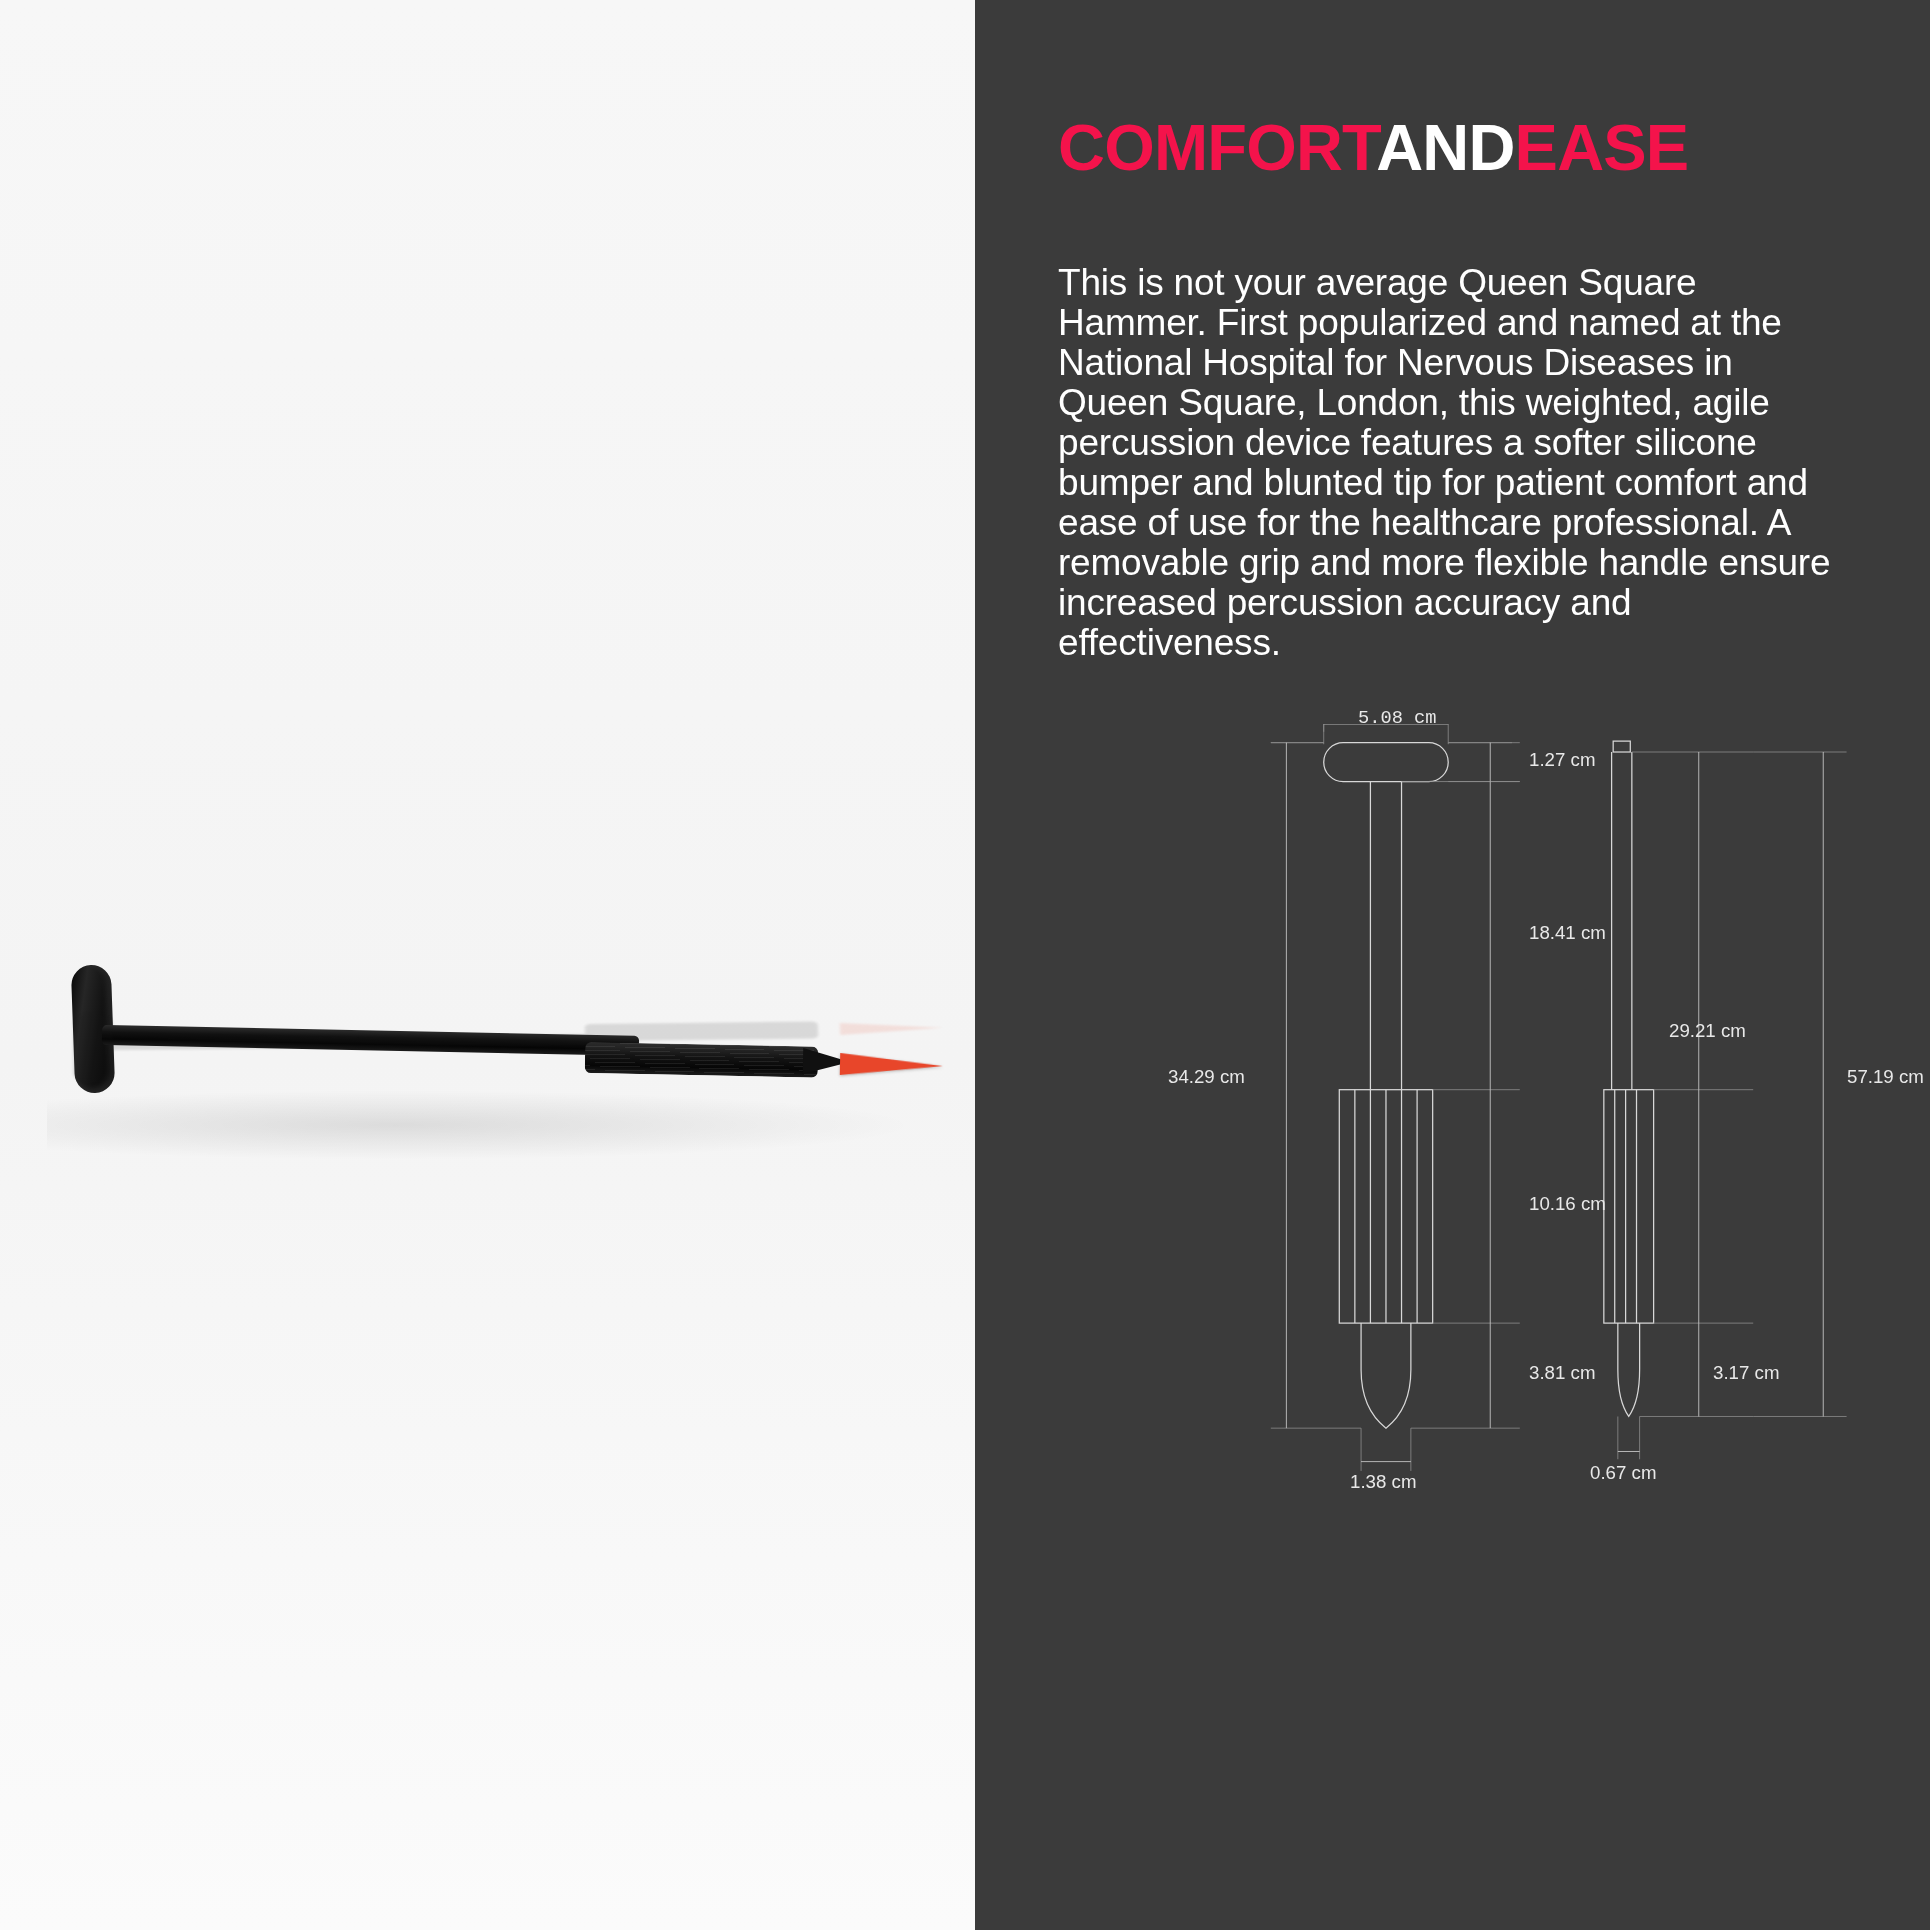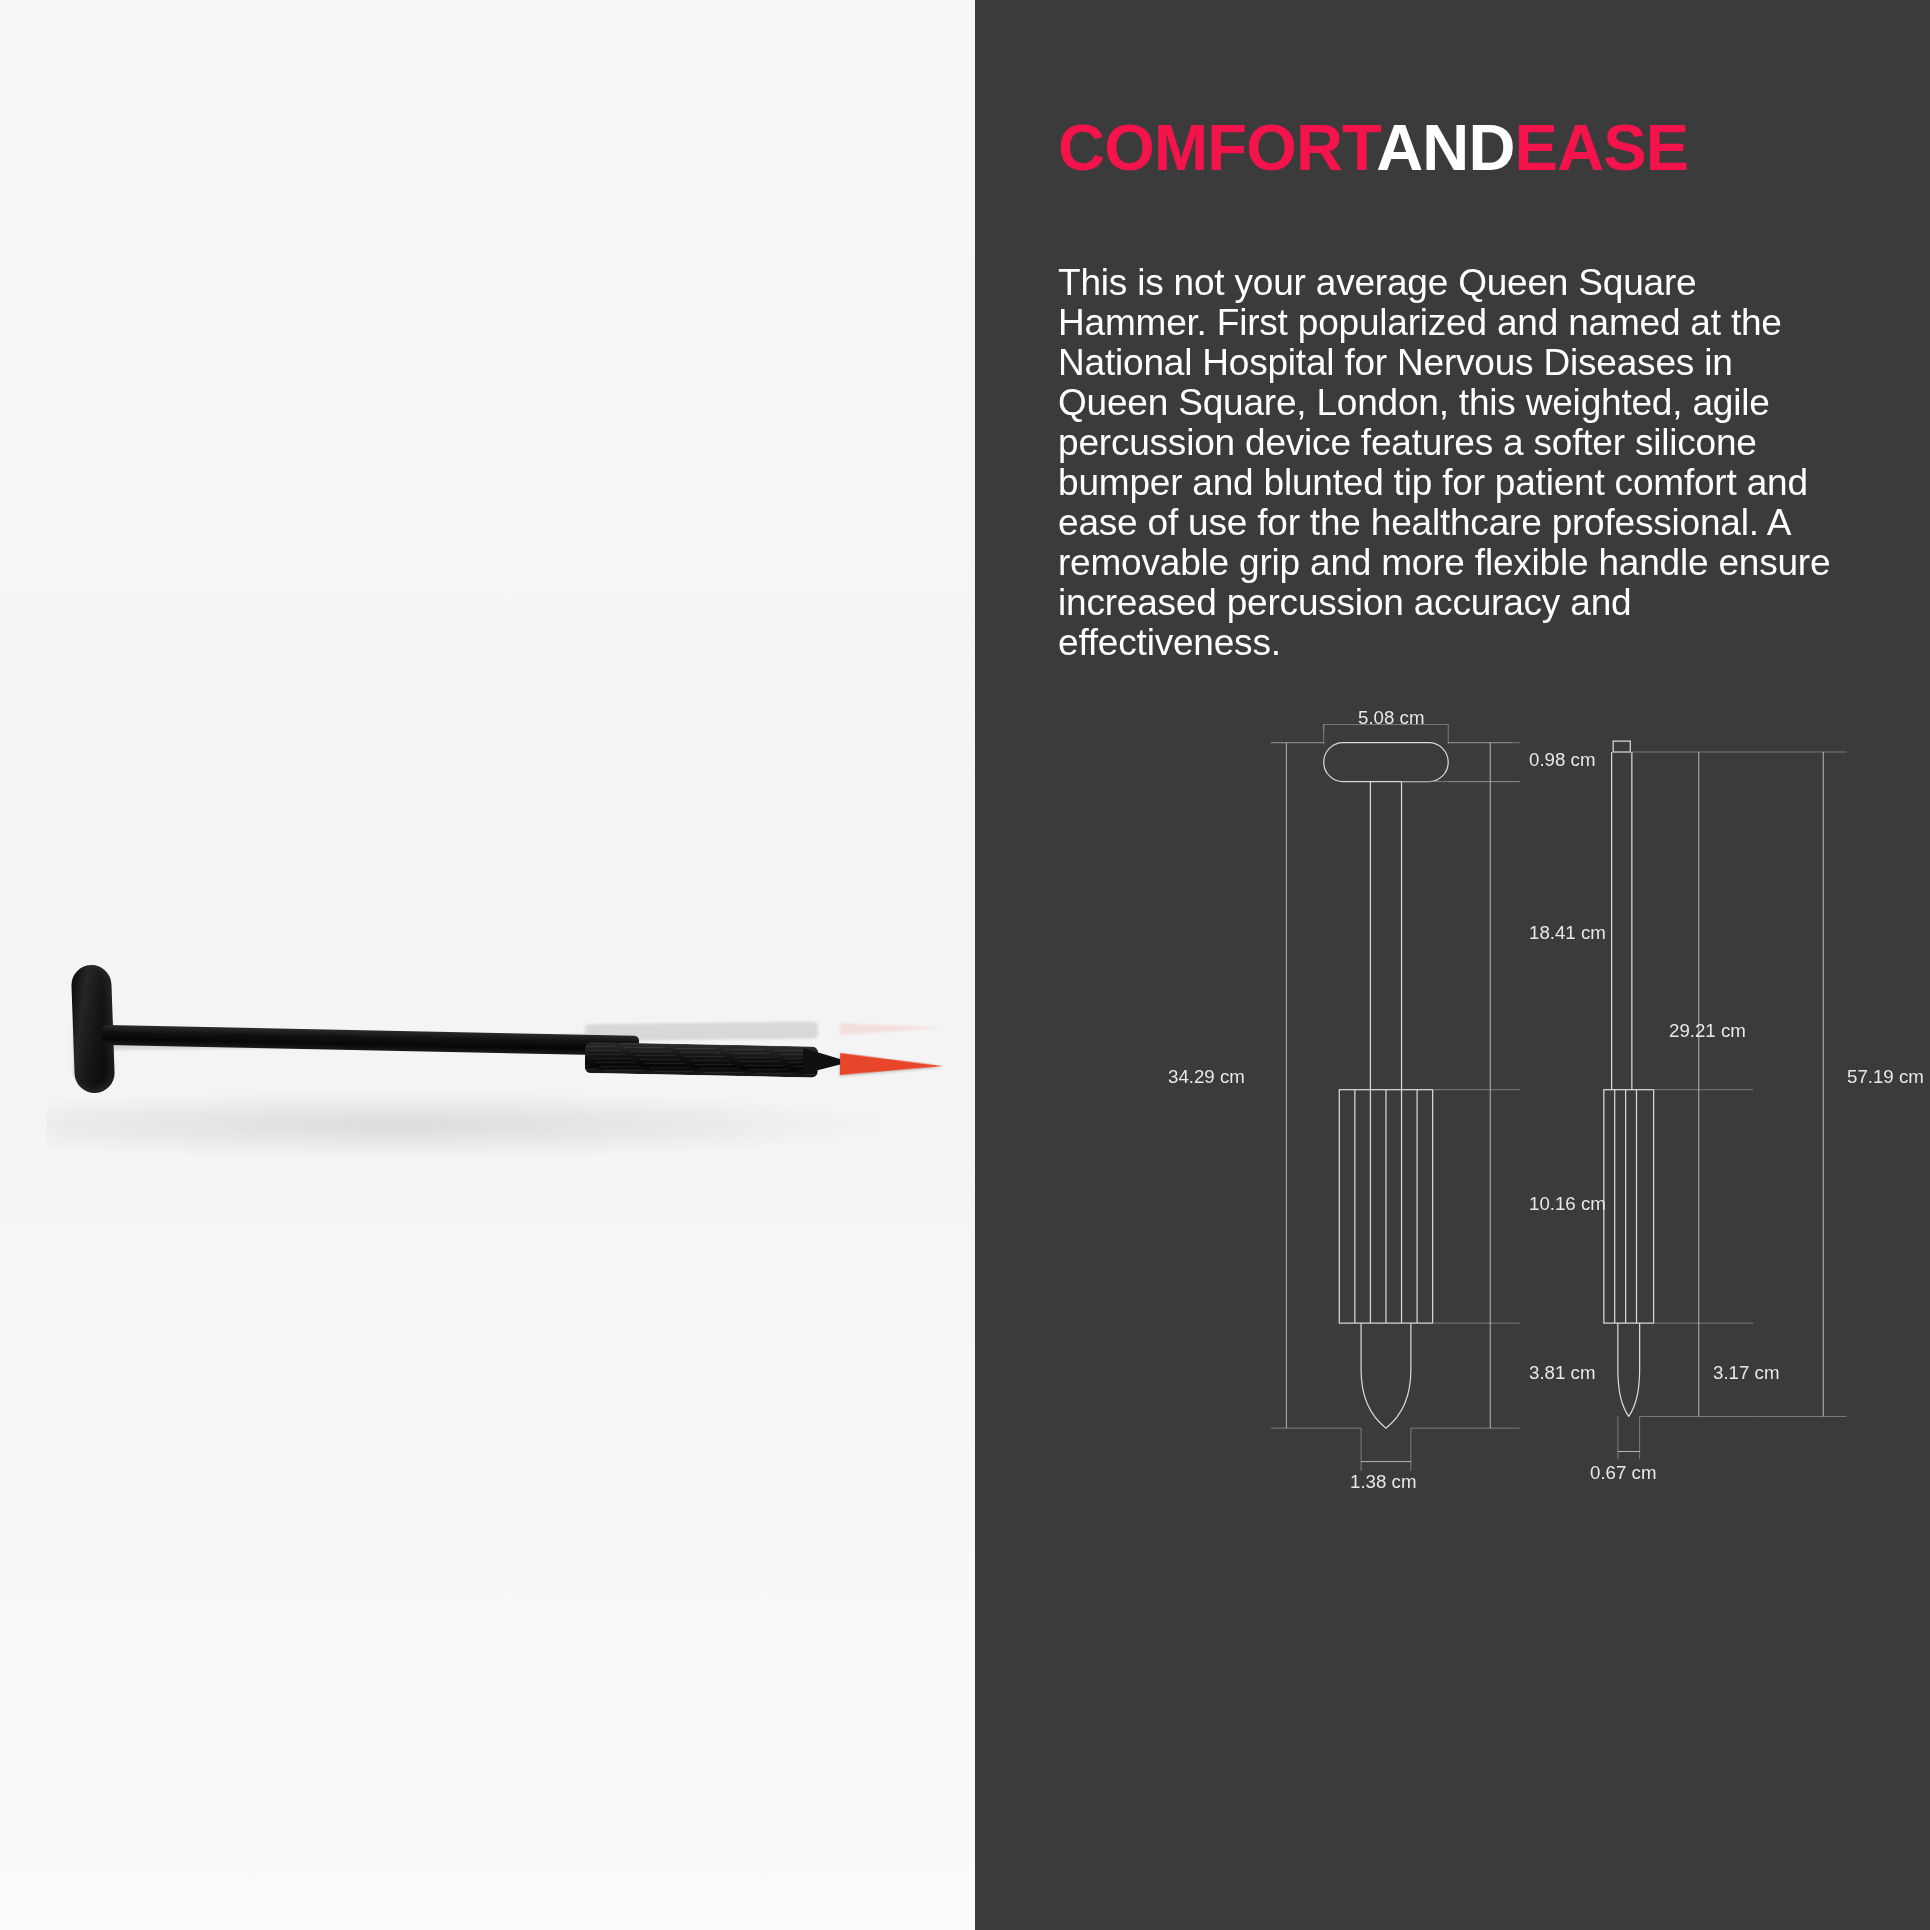--- a/index.html
+++ b/index.html
@@ -288,22 +288,22 @@
           <line x1="1000" y1="36" x2="1120" y2="36"></line>
           <line x1="1000" y1="890" x2="1120" y2="890"></line>
           <line x1="1090" y1="36" x2="1090" y2="890" stroke="#d8d8d8"></line>
 
           <line x1="826" y1="890" x2="826" y2="945"></line>
           <line x1="854" y1="890" x2="854" y2="945"></line>
           <line x1="826" y1="935" x2="854" y2="935" stroke="#d8d8d8"></line>
         </g>
       </svg>
 
-      <div class="dim-label" style="left:383px; top:-17px;">5.08 cm</div>
-      <div class="dim-label" style="left:554px; top:25px;">0.98 cm</div>
+      <div class="dim-label" style="left:383px; top:-17px;font-family:Liberation Mono, monospace;">5.08 cm</div>
+      <div class="dim-label" style="left:554px; top:25px;">1.27 cm</div>
       <div class="dim-label" style="left:554px; top:198px;">18.41 cm</div>
       <div class="dim-label" style="left:193px; top:342px;">34.29 cm</div>
       <div class="dim-label" style="left:554px; top:469px;">10.16 cm</div>
       <div class="dim-label" style="left:554px; top:638px;">3.81 cm</div>
       <div class="dim-label" style="left:375px; top:747px;">1.38 cm</div>
 
       <div class="dim-label" style="left:694px; top:296px;">29.21 cm</div>
       <div class="dim-label" style="left:872px; top:342px;">57.19 cm</div>
       <div class="dim-label" style="left:738px; top:638px;">3.17 cm</div>
       <div class="dim-label" style="left:615px; top:738px;">0.67 cm</div>

